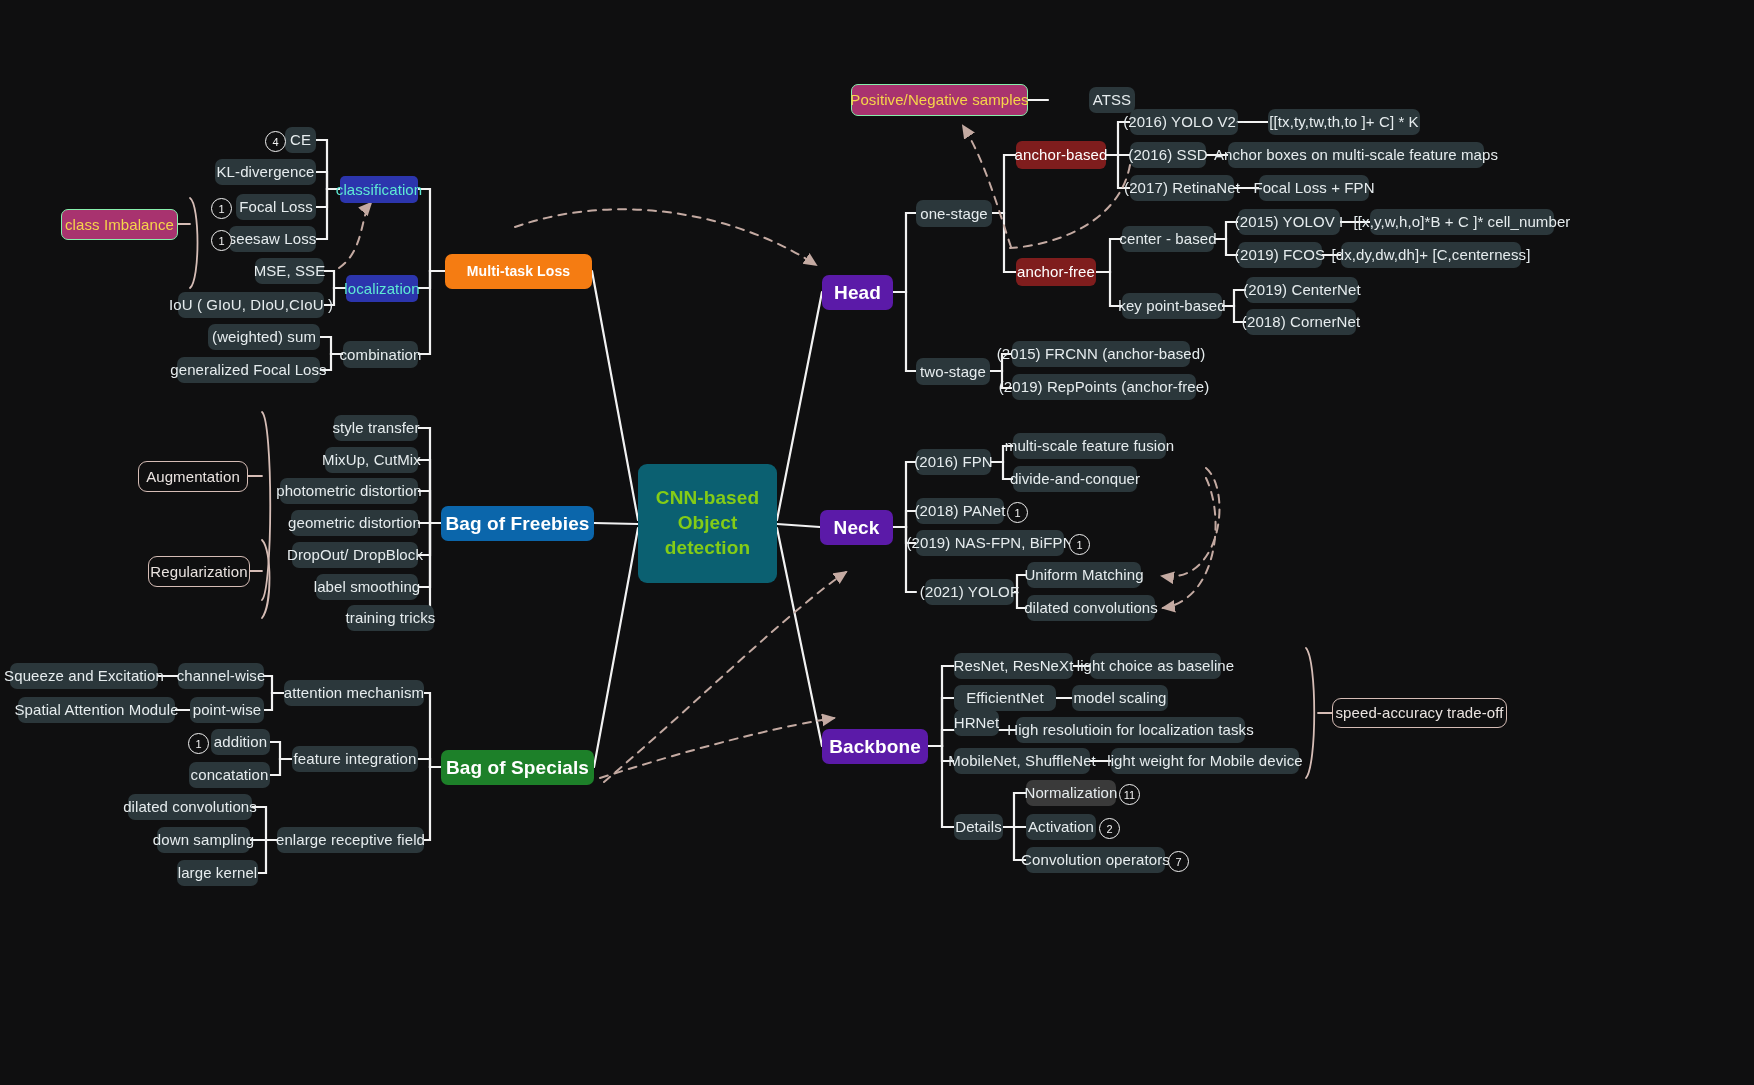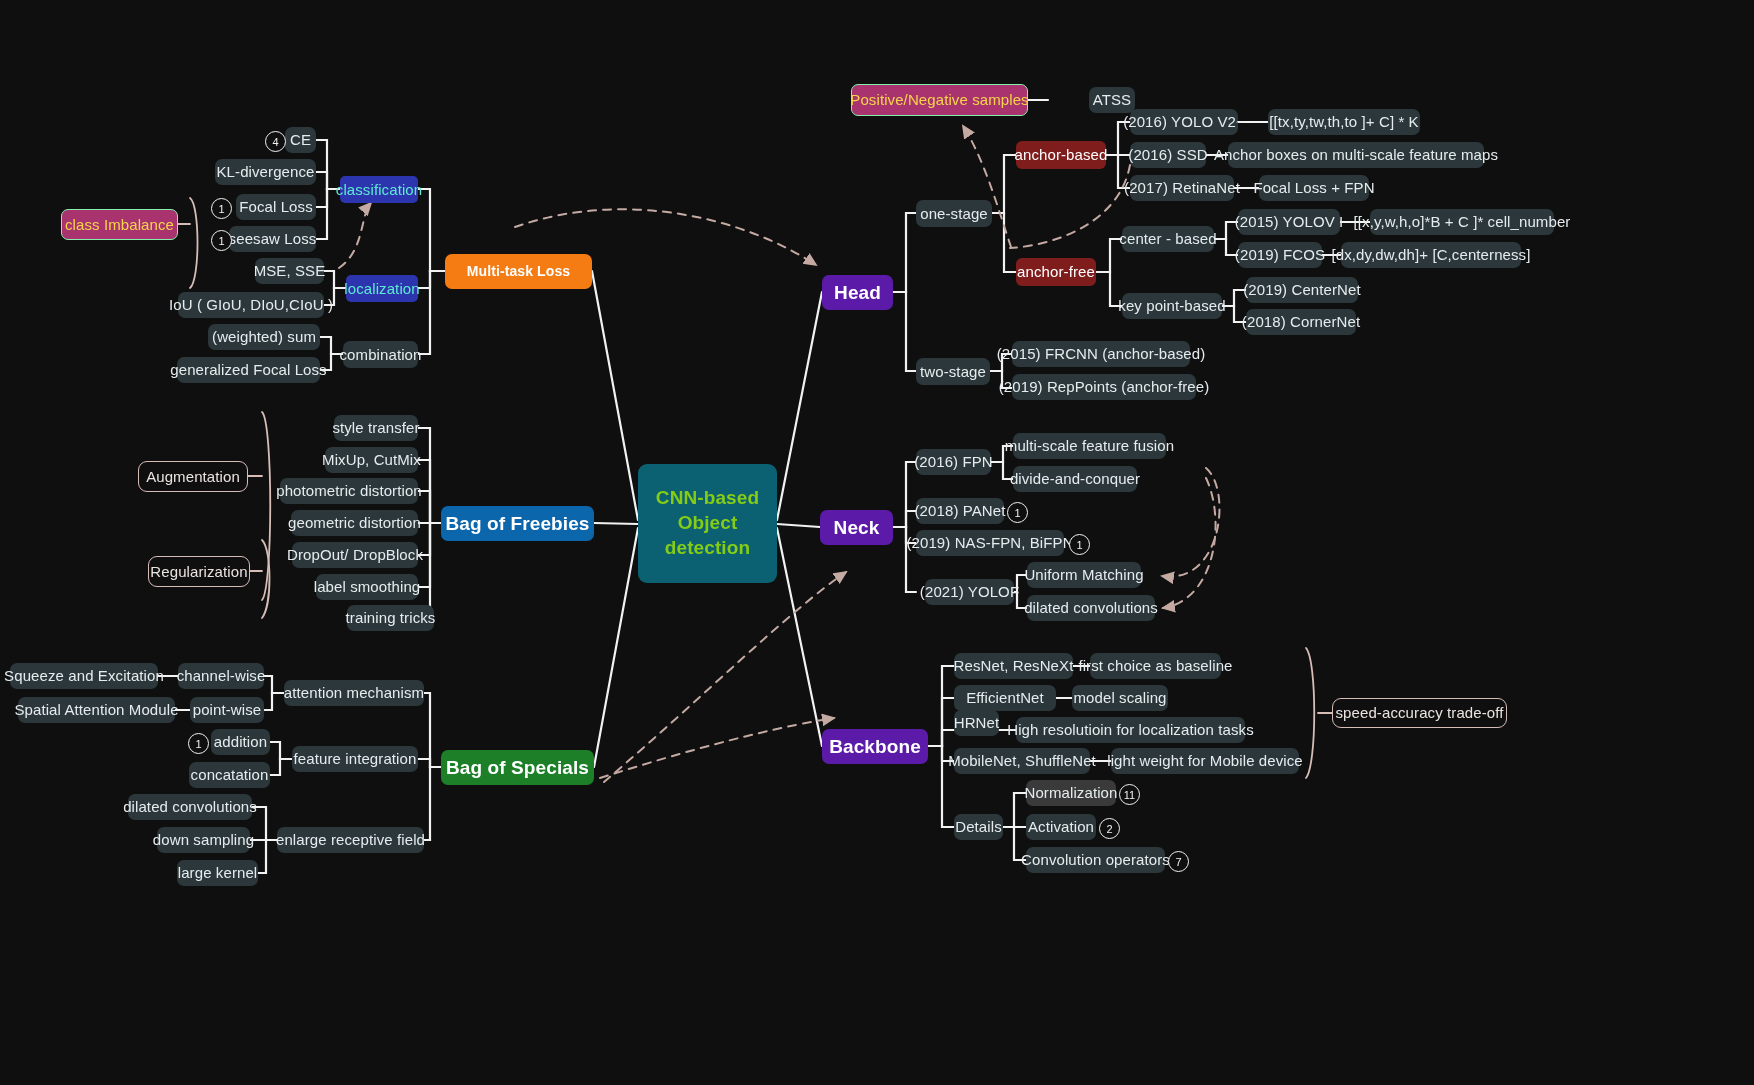--- a/index.html
+++ b/index.html
@@ -307,21 +307,21 @@
   <div class="badge" style="left:1007px;top:502px;">1</div>
 
   <div class="node plain" style="left:916px;top:530px;width:148px;height:26px;">(2019) NAS-FPN, BiFPN</div>
   <div class="badge" style="left:1069px;top:534px;">1</div>
 
   <div class="node plain" style="left:916px;top:579px;width:89px;height:26px;margin-left:9px;">(2021) YOLOF</div>
   <div class="node plain" style="left:1027px;top:562px;width:114px;height:26px;">Uniform Matching</div>
   <div class="node plain" style="left:1027px;top:595px;width:128px;height:26px;">dilated convolutions</div>
 
   <div class="node plain" style="left:954px;top:653px;width:119px;height:26px;">ResNet, ResNeXt</div>
-  <div class="node plain" style="left:1090px;top:653px;width:131px;height:26px;">first choice as baseline</div>
+  <div class="node plain" style="left:1090px;top:653px;width:131px;height:26px;">light choice as baseline</div>
 
   <div class="node plain" style="left:954px;top:685px;width:102px;height:26px;">EfficientNet</div>
   <div class="node plain" style="left:1072px;top:685px;width:96px;height:26px;">model scaling</div>
 
   <div class="node plain" style="left:954px;top:710px;width:45px;height:26px;">HRNet</div>
   <div class="node plain" style="left:1016px;top:717px;width:229px;height:26px;">High resolutioin for localization tasks</div>
 
   <div class="node plain" style="left:954px;top:748px;width:136px;height:26px;">MobileNet, ShuffleNet</div>
   <div class="node plain" style="left:1111px;top:748px;width:188px;height:26px;">light weight for Mobile device</div>
 

